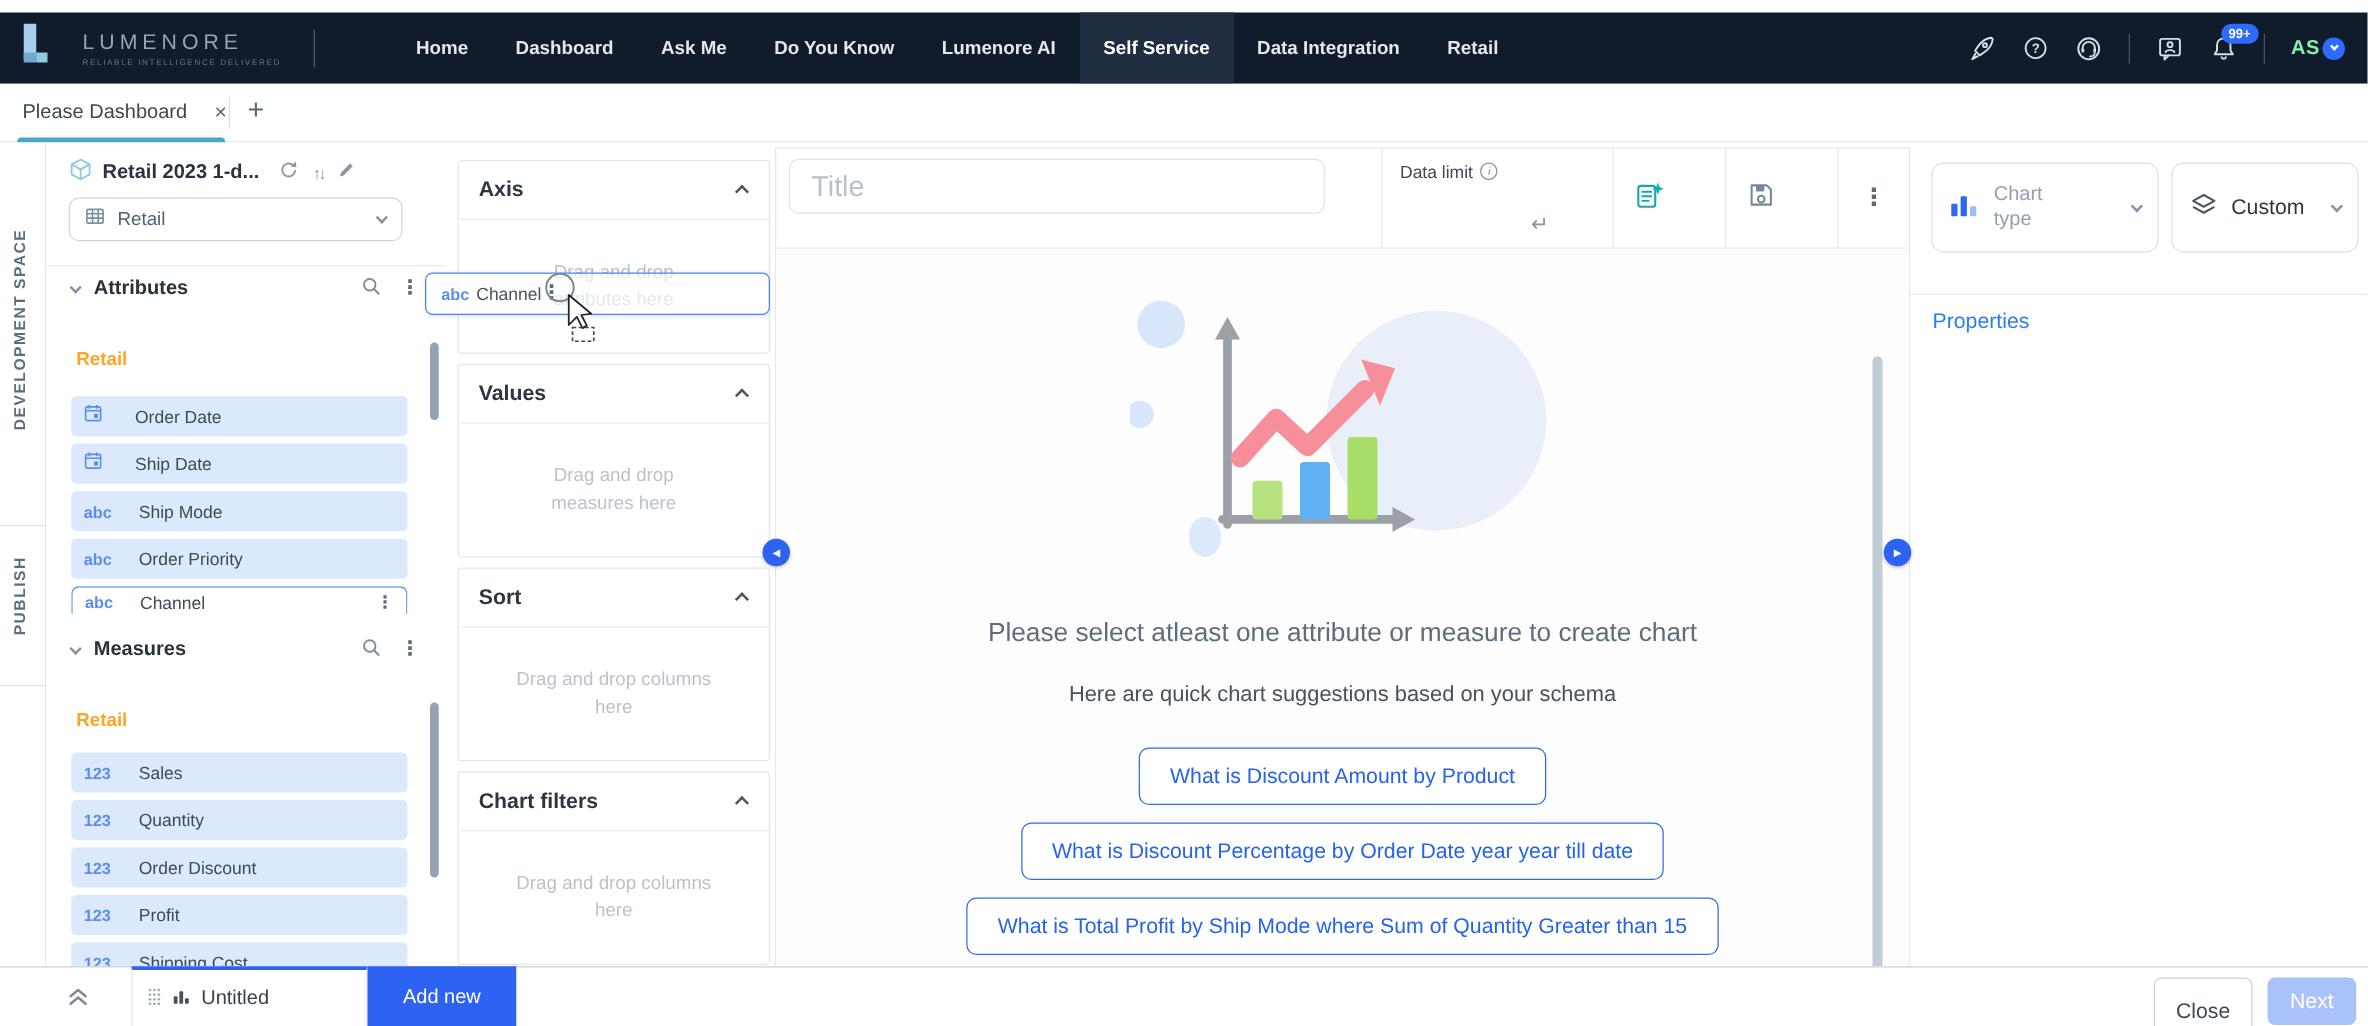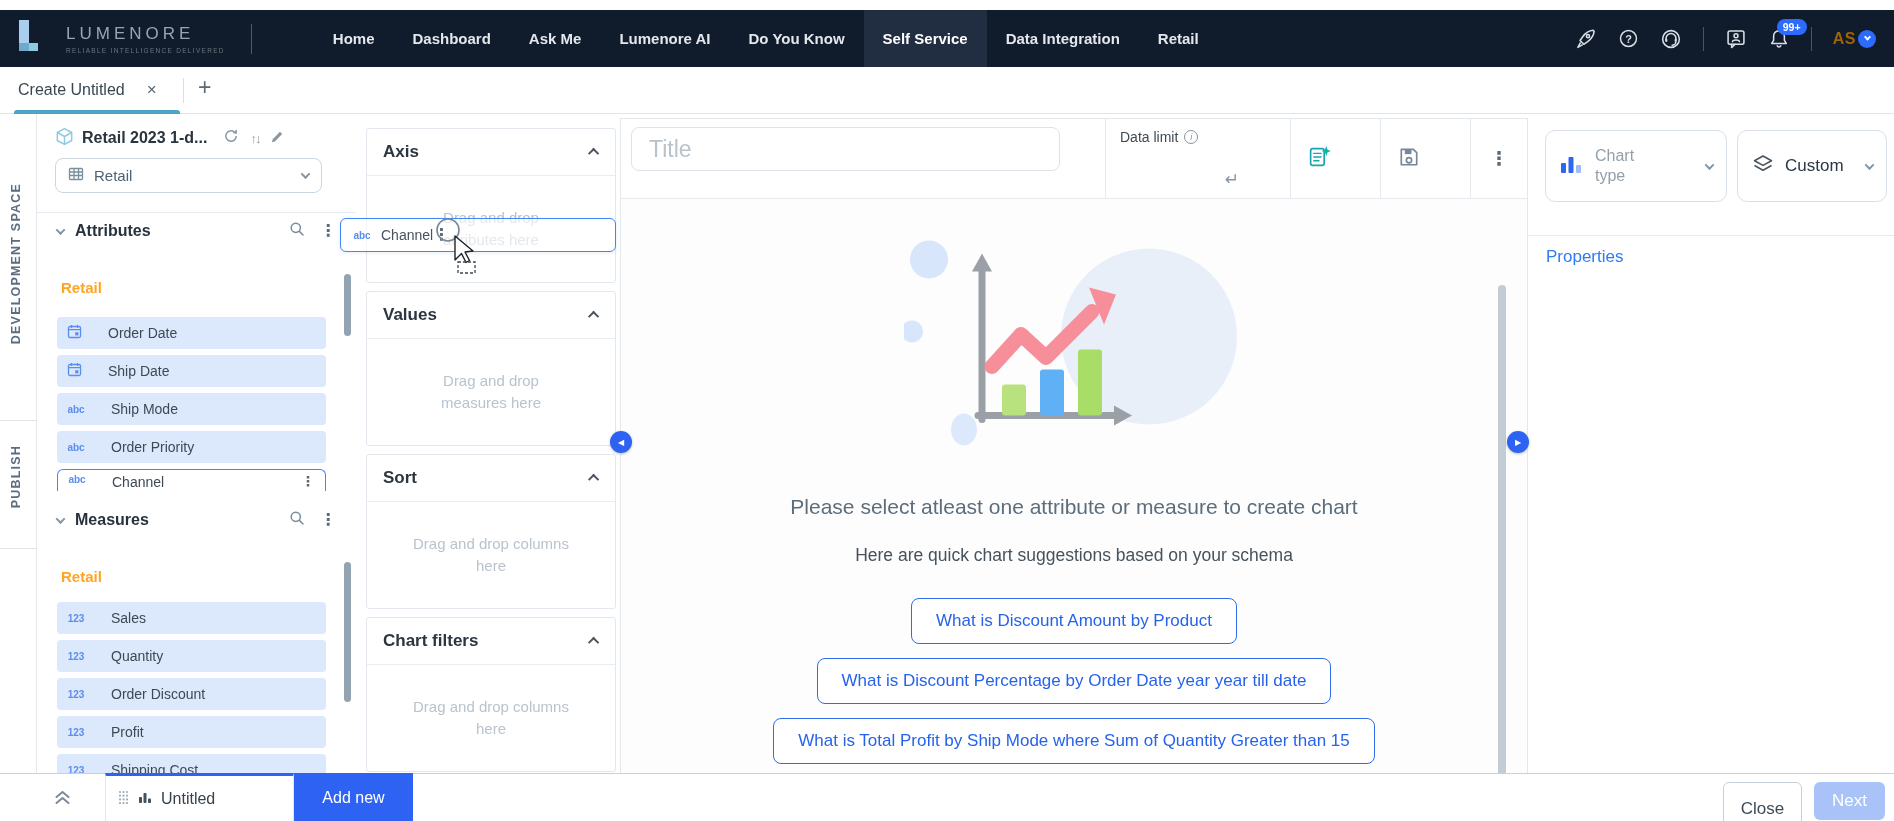--- a/index.html
+++ b/index.html
@@ -18,21 +18,21 @@
   .nav-items { display:flex; align-items:stretch; height:100%; margin-left:62px; }
   .nav-item { display:flex; align-items:center; padding:0 19px; font-size:15px;
     font-weight:600; color:#e4e8ee; white-space:nowrap; }
   .nav-item.active { background:#212e41; color:#fff; }
   .nav-right { margin-left:auto; display:flex; align-items:center; gap:21px; padding-right:18px; }
   .nav-icon { display:flex; align-items:center; justify-content:center; position:relative; }
   .nav-vdiv { width:1px; height:24px; background:rgba(255,255,255,.25); }
   .badge { position:absolute; top:-9px; left:9px; background:var(--c-badge,#2d6bff); color:#fff;
     font-size:10.5px; font-weight:700; padding:2px 6px; border-radius:10px; }
   .avatar-group { display:flex; align-items:center; gap:2px; }
-  .avatar-initials { color:#a16207; font-size:16px; font-weight:600; letter-spacing:.5px; }
+  .avatar-initials { color:#86efac; font-size:16px; font-weight:600; letter-spacing:.5px; }
   .avatar-chevron { width:18px; height:18px; border-radius:50%; background:var(--c-badge,#2d6bff);
     display:flex; align-items:center; justify-content:center; }
   .chev { display:inline-block; width:7px; height:7px; border-right:2px solid #8594a2;
     border-bottom:2px solid #8594a2; transform:rotate(45deg) translate(-1px,-1px); }
   .avatar-chevron .chev { width:5px; height:5px; border-color:#fff; }
 
   
   #tabbar { position:absolute; top:67px; left:0; width:1894px; height:47px; background:#fff;
     border-bottom:1px solid #dfe4e9; }
   .doc-tab { position:absolute; left:18px; top:0; height:100%; display:flex; align-items:center; }
@@ -66,21 +66,21 @@
   .section-header { margin:6px 20px 0 20px; height:24px; display:flex; align-items:center; }
   .section-title { font-size:16px; font-weight:700; color:#28323c; margin-left:11px; }
   .section-icons { margin-left:auto; display:flex; align-items:center; gap:15px; }
   .kebab { font-size:16px; font-weight:700; color:#5c6874; line-height:1; }
   .group-label { margin:36px 0 0 24px; height:20px; font-size:15px; font-weight:700;
     color:var(--c-group_orange,#ffa424); }
   .field-list { margin:18px 30px 0 20px; }
   .field-item { height:32px; margin-bottom:6px; background:var(--c-field_bg,#dce8fc); border-radius:4px;
     display:flex; align-items:center; padding:0 10px;gap:16px; }
   .field-label { font-size:14px; color:#3d4a55; margin-left:10px; }
-  .type-glyph { font-size:10px; font-weight:700; color:#5b8def; width:18px; text-align:center; }
+  .type-glyph { font-size:13px; font-weight:700; color:#5b8def; width:18px; text-align:center; }
   .field-item.dragging-src { background:#fff; border:1px solid var(--c-drag_border,#4285f4);
     border-bottom:none; border-radius:6px 6px 0 0; height:22px; overflow:hidden; align-items:flex-start;
     padding-top:4px; }
   .field-item .kebab { margin-left:auto; font-size:14px; }
   .mt14 { margin-top:14px; }
   .mh17 { margin-top:17px; }
   .sb-thumb { position:absolute; left:307px; width:7px; border-radius:4px; background:#94a3b1; }
 
   
   #builder { position:absolute; left:356px; top:0; width:264px; height:659px; padding:14px 4px 0 10px; overflow:hidden; }
@@ -179,22 +179,22 @@
     <span class="logo-text-block">
       <div class="logo-title">LUMENORE</div>
       <div class="logo-tagline">RELIABLE INTELLIGENCE DELIVERED</div>
     </span>
   </div>
   <div class="nav-divider"></div>
   <div class="nav-items">
     <div class="nav-item">Home</div>
     <div class="nav-item">Dashboard</div>
     <div class="nav-item">Ask Me</div>
+    <div class="nav-item">Do You Know</div>
     <div class="nav-item">Lumenore AI</div>
-    <div class="nav-item">Do You Know</div>
     <div class="nav-item active">Self Service</div>
     <div class="nav-item">Data Integration</div>
     <div class="nav-item">Retail</div>
   </div>
   <div class="nav-right">
     <span class="nav-icon">
       <svg width="22" height="22" viewBox="0 0 20 20" fill="none" stroke="#d8dfe7" stroke-width="1.4" stroke-linecap="round" stroke-linejoin="round">
         <path d="M16.5 2c-3.5.3-7 2.4-9.5 5.9L4.6 11.4l3.4 3.4 3.5-2.4c3.5-2.5 5.6-6 5.9-9.5z"></path>
         <circle cx="11.8" cy="7.4" r="1.4"></circle>
         <path d="M4.8 13.6l-2.2 4 4-2.2"></path>
@@ -236,21 +236,21 @@
       <span class="avatar-initials">AS</span>
       <span class="avatar-chevron">
           <span class="chev"></span>
         </span>
     </span>
   </div>
 </div>
 
 <div id="tabbar">
   <div class="doc-tab">
-    <span class="doc-tab-label">Create Untitled</span>
+    <span class="doc-tab-label">Please Dashboard</span>
     <span class="doc-tab-close">×</span>
   </div>
   <div class="tab-underline"></div>
   <div class="tab-vdiv"></div>
   <div class="tab-add">+</div>
 </div>
 
 <div id="main">
 
   <div id="rail">

